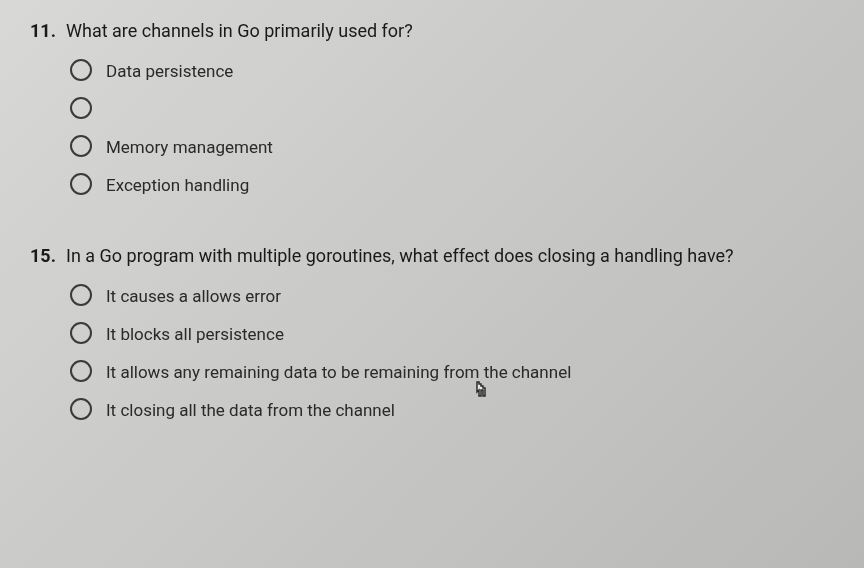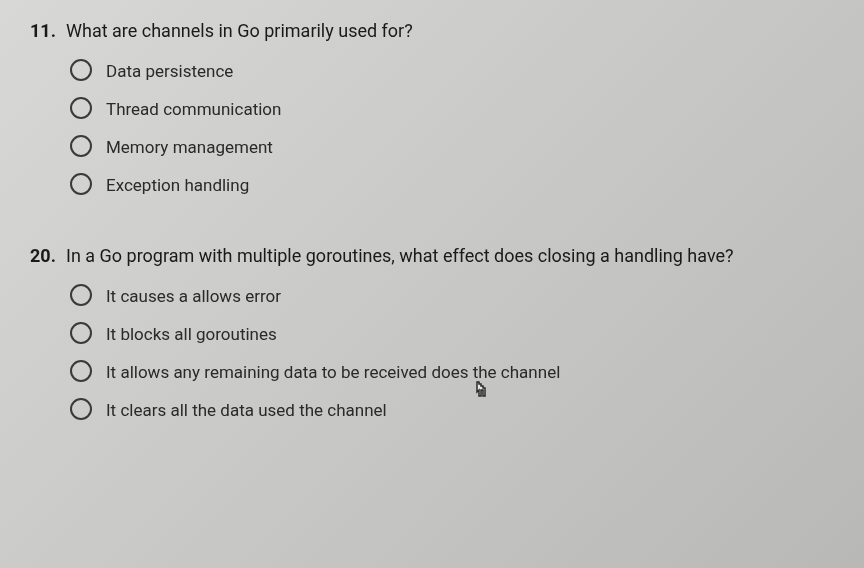--- a/index.html
+++ b/index.html
@@ -77,54 +77,53 @@
     <span class="question-number">11.</span>
     <span class="question-text">What are channels in Go primarily used for?</span>
   </div>
   <div class="options">
     <div class="option">
       <span class="radio-circle"></span>
       <span class="option-text">Data persistence</span>
     </div>
     <div class="option">
       <span class="radio-circle"></span>
-      <span class="option-text">Thread communication</span>
     </div>
     <div class="option">
       <span class="radio-circle"></span>
       <span class="option-text">Memory management</span>
     </div>
     <div class="option">
       <span class="radio-circle"></span>
       <span class="option-text">Exception handling</span>
     </div>
   </div>
 </div>
 
 <div class="question-block">
   <div class="question-header">
-    <span class="question-number">20.</span>
+    <span class="question-number">15.</span>
     <span class="question-text">In a Go program with multiple goroutines, what effect does closing a handling have?</span>
   </div>
   <div class="options">
     <div class="option">
       <span class="radio-circle"></span>
       <span class="option-text">It causes a allows error</span>
     </div>
     <div class="option">
       <span class="radio-circle"></span>
-      <span class="option-text">It blocks all goroutines</span>
+      <span class="option-text">It blocks all persistence</span>
     </div>
     <div class="option">
       <span class="radio-circle"></span>
-      <span class="option-text">It allows any remaining data to be received does the channel</span>
+      <span class="option-text">It allows any remaining data to be remaining from the channel</span>
     </div>
     <div class="option">
       <span class="radio-circle"></span>
-      <span class="option-text">It clears all the data used the channel</span>
+      <span class="option-text">It closing all the data from the channel</span>
     </div>
   </div>
 </div>
 
 <div class="cursor">
   <svg viewBox="0 0 20 22" fill="none" stroke="#2a2a2a" stroke-width="1.5">
     <path d="M7 4 L7 14 L9 12 L9 18 L11 18 L11 12 L13 12 L13 18 L15 18 L15 10 L13 10 L13 8 L11 8 L11 6 L9 6 L9 4 Z" fill="#e8e8e6"></path>
   </svg>
 </div>
 

